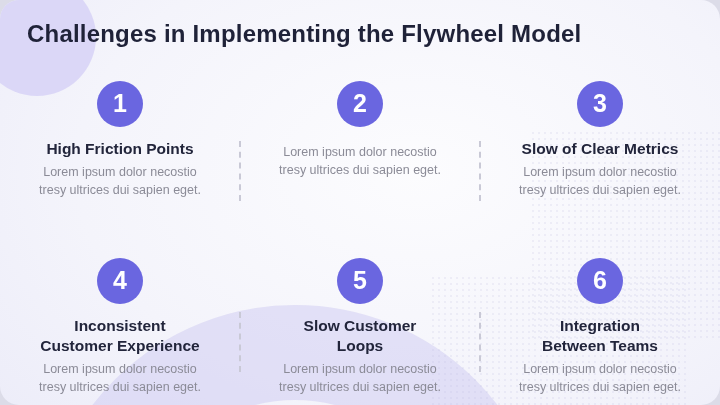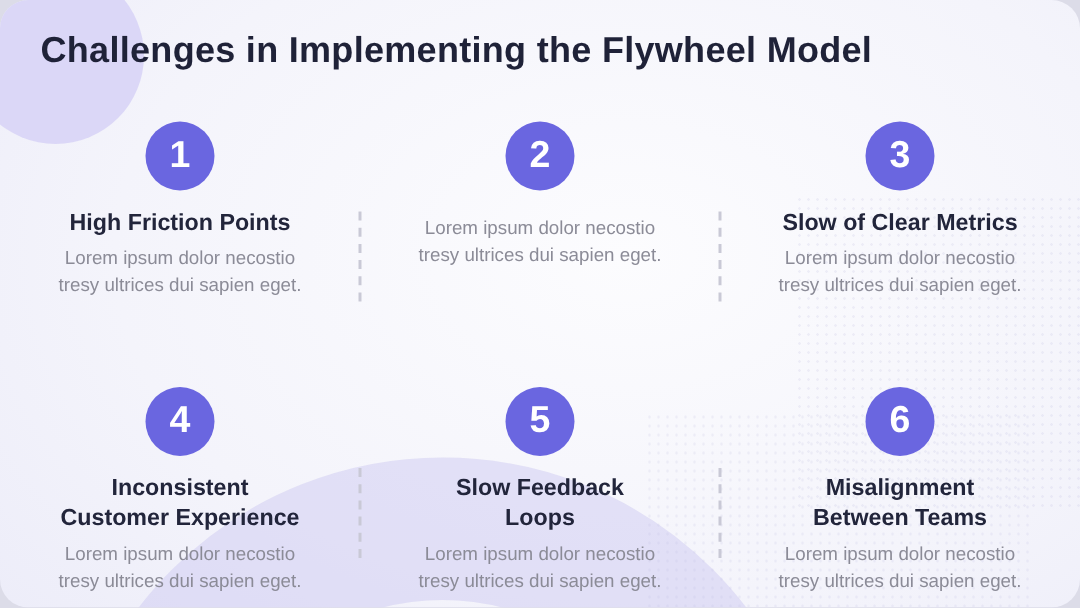--- a/index.html
+++ b/index.html
@@ -122,30 +122,30 @@
       </div>
       <div class="item-title">Inconsistent
 Customer Experience</div>
       <div class="item-desc">Lorem ipsum dolor necostio
 tresy ultrices dui sapien eget.</div>
     </div>
     <div class="item">
       <div class="badge">
         <span>5</span>
       </div>
-      <div class="item-title">Slow Feedback
+      <div class="item-title">Slow Customer
 Loops</div>
       <div class="item-desc">Lorem ipsum dolor necostio
 tresy ultrices dui sapien eget.</div>
     </div>
     <div class="item">
       <div class="badge">
         <span>6</span>
       </div>
-      <div class="item-title">Misalignment
+      <div class="item-title">Integration
 Between Teams</div>
       <div class="item-desc">Lorem ipsum dolor necostio
 tresy ultrices dui sapien eget.</div>
     </div>
   </div>
 
   <div class="divider div-t1"></div>
   <div class="divider div-t2"></div>
   <div class="divider div-b1"></div>
   <div class="divider div-b2"></div>

